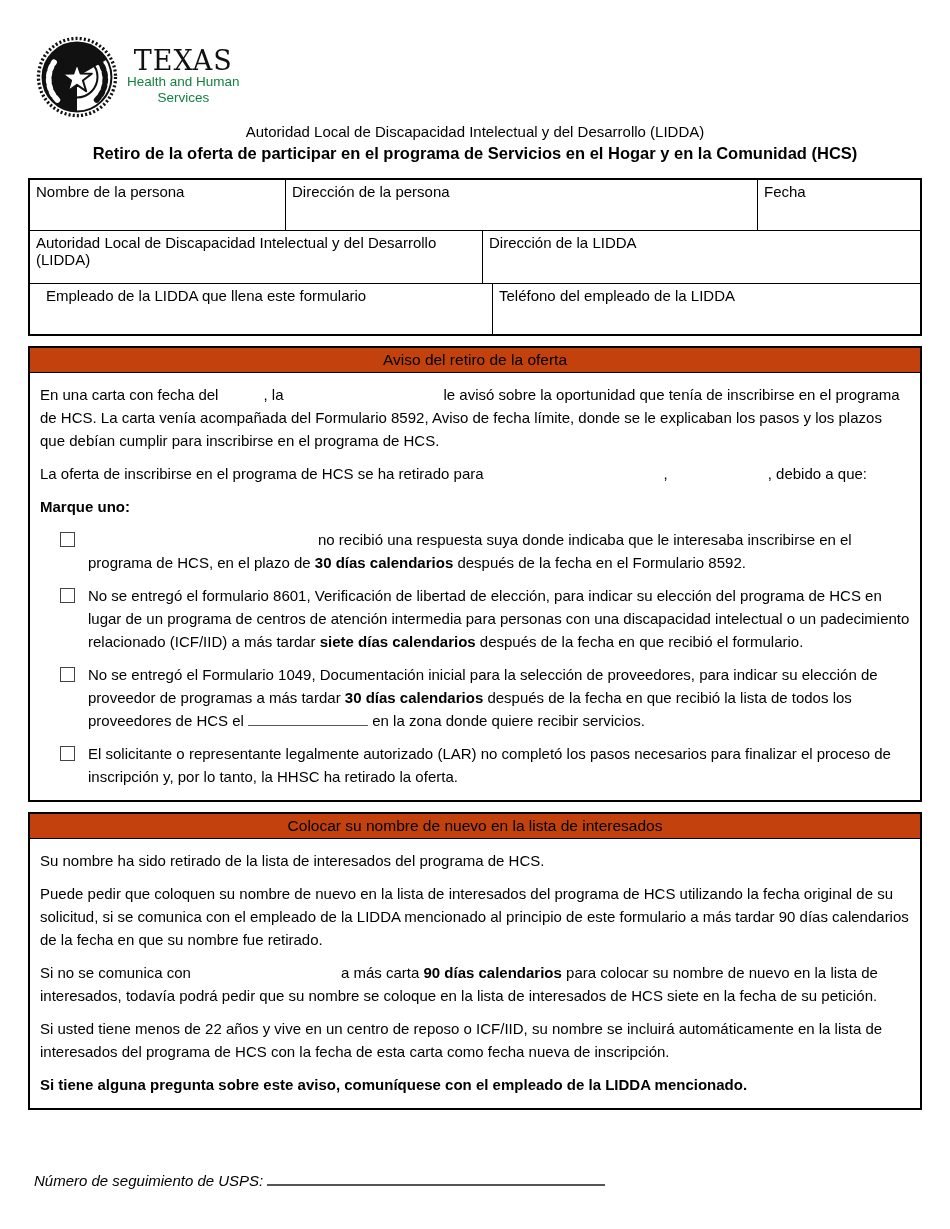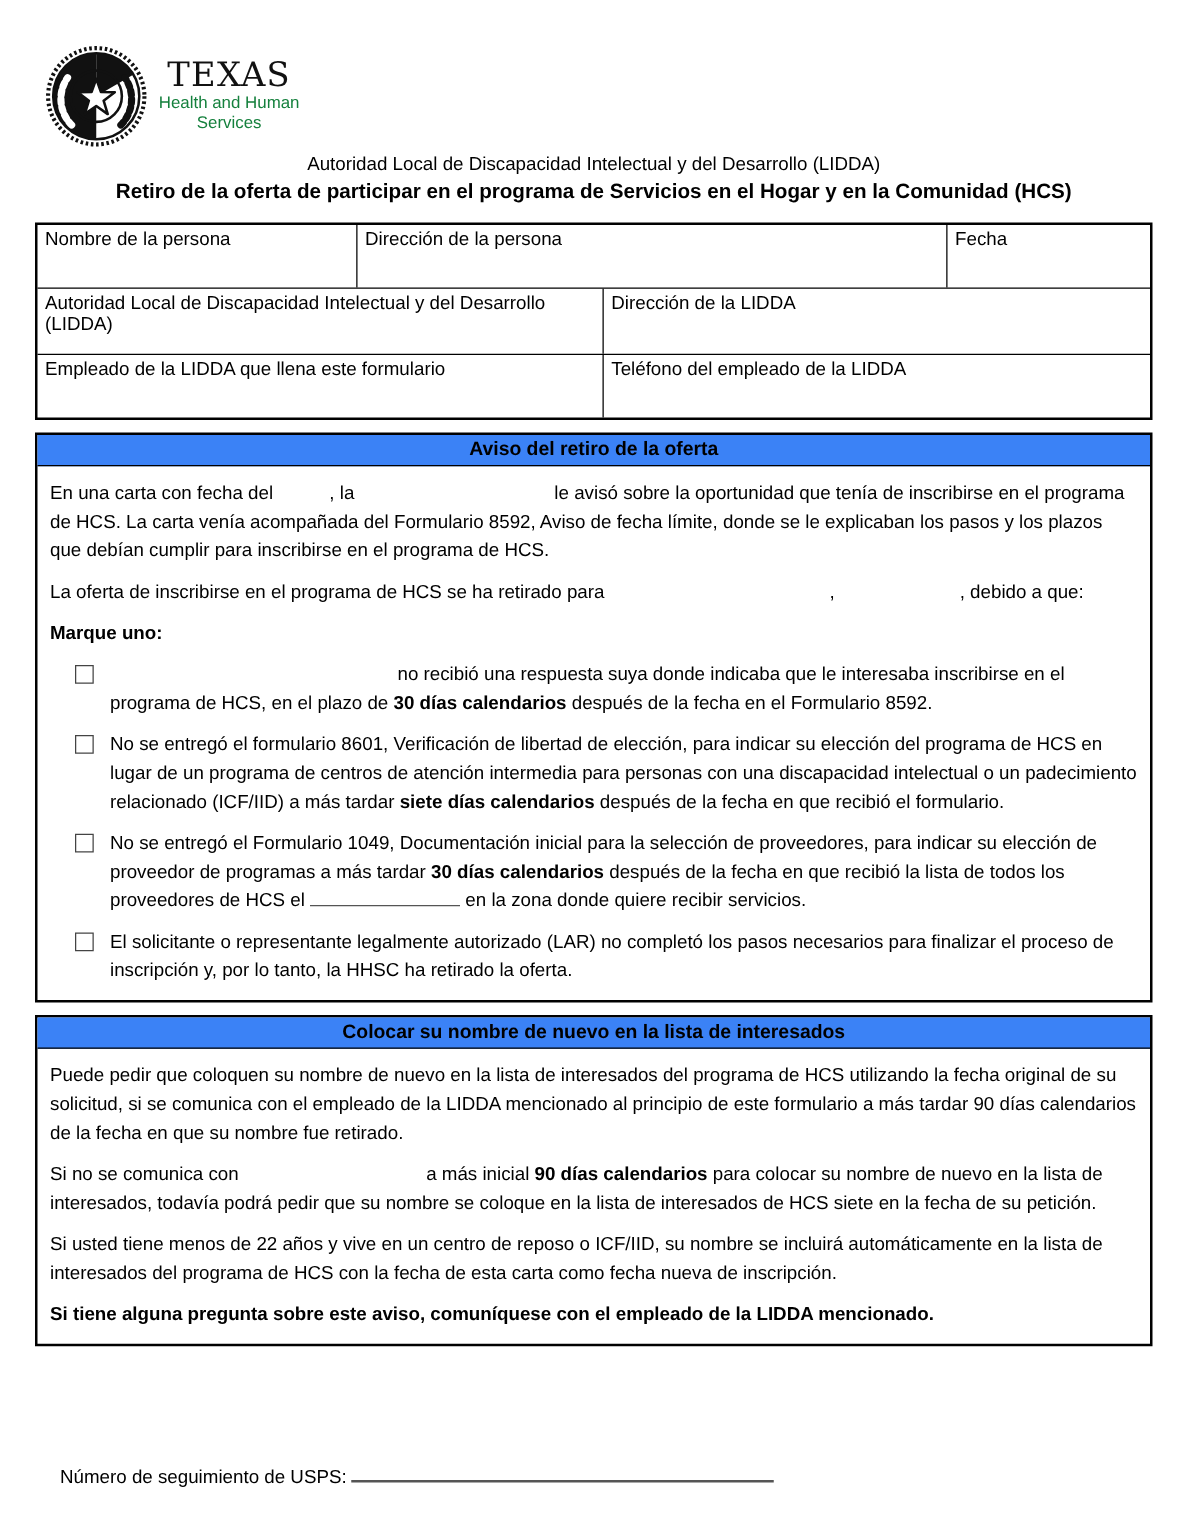--- a/index.html
+++ b/index.html
@@ -22,39 +22,39 @@
   
   .title-block { text-align:center; margin-top:0; }
   .subtitle { font-size:15px; line-height:20px; }
   .main-title { font-size:16.5px; font-weight:bold; line-height:23px; }
   
   .info-table { margin:13px 28px 0 28px; border:2px solid #000; }
   .trow { display:flex; }
   .trow + .trow { border-top:1.5px solid #000; }
   .tcell { padding:3px 6px 0 6px; font-size:15px; }
   .tcell + .tcell { border-left:1.5px solid #000; }
-  .r1 { height:50px; } .r2 { height:53px; } .r3 { height:51px; }
+  .r1 { height:50px; } .r2 { height:53px; } .r3 { height:51px;padding-left:10px; }
   .c-name { width:255px; } .c-addr { width:472px; } .c-date { flex:1; }
   .c-lidda { width:452px; } .c-wide { flex:1; }
   
   .section { margin:10px 28px 0 28px; border:2px solid #000; }
-  .section-header { background:#3b82f6; border-bottom:1.5px solid #000; text-align:center;
-                    font-weight:bold; font-size:15.5px; padding:3px 0; }
+  .section-header { background:#c2410c; border-bottom:1.5px solid #000; text-align:center;
+                    font-weight:normal; font-size:15.5px; padding:3px 0; }
   .section-body { padding:0 10px 12px 10px; line-height:23px; }
   .section-body p { margin-top:10px; }
   .bold { font-weight:bold; }
   .blank { display:inline-block; }
   .w45 { width:45px; } .w160 { width:160px; } .w180 { width:180px; } .w100 { width:100px; }
   .w230 { width:230px; } .w150 { width:150px; }
   .fill-line { display:inline-block; width:120px; border-bottom:1.5px solid #555; height:14px; vertical-align:baseline; }
   .chk-row { display:flex; margin:10px 0 0 20px; }
   .chk { flex:none; width:15px; height:15px; border:1.8px solid #444; margin:4px 0 0 0; background:#fff; }
   .chk-text { margin-left:13px; }
   
-  .footer { position:absolute; left:48px; top:1170px; font-size:15px; }
+  .footer { position:absolute; left:34px; top:1170px; font-size:15px;font-style:italic; }
   .usps-line { display:inline-block; width:338px; border-bottom:2px solid #555; height:16px; margin-left:4px; vertical-align:baseline; }
 </style>
 </head>
 <body>
 
 <div class="page">
 
   <div class="hdr">
     <div class="logo">
       <svg width="82" height="82" viewBox="0 0 100 100">
@@ -122,22 +122,23 @@
       <div class="chk-row">
         <span class="chk"></span>
         <div class="chk-text">El solicitante o representante legalmente autorizado (LAR) no completó los pasos necesarios para finalizar el proceso de inscripción y, por lo tanto, la HHSC ha retirado la oferta.</div>
       </div>
     </div>
   </div>
 
   <div class="section">
     <div class="section-header">Colocar su nombre de nuevo en la lista de interesados</div>
     <div class="section-body">
+      <p>Su nombre ha sido retirado de la lista de interesados del programa de HCS.</p>
       <p>Puede pedir que coloquen su nombre de nuevo en la lista de interesados del programa de HCS utilizando la fecha original de su solicitud, si se comunica con el empleado de la LIDDA mencionado al principio de este formulario a más tardar 90 días calendarios de la fecha en que su nombre fue retirado.</p>
-      <p><span>Si no se comunica con</span><span class="blank w150"></span><span>a más inicial</span> <span class="bold">90 días calendarios</span> <span>para colocar su nombre de nuevo en la lista de interesados, todavía podrá pedir que su nombre se coloque en la lista de interesados de HCS siete en la fecha de su petición.</span></p>
+      <p><span>Si no se comunica con</span><span class="blank w150"></span><span>a más carta</span> <span class="bold">90 días calendarios</span> <span>para colocar su nombre de nuevo en la lista de interesados, todavía podrá pedir que su nombre se coloque en la lista de interesados de HCS siete en la fecha de su petición.</span></p>
       <p>Si usted tiene menos de 22 años y vive en un centro de reposo o ICF/IID, su nombre se incluirá automáticamente en la lista de interesados del programa de HCS con la fecha de esta carta como fecha nueva de inscripción.</p>
       <p class="bold">Si tiene alguna pregunta sobre este aviso, comuníquese con el empleado de la LIDDA mencionado.</p>
     </div>
   </div>
 
   <div class="footer">
     <span>Número de seguimiento de USPS:</span><span class="usps-line"></span>
   </div>
 
 </div>

